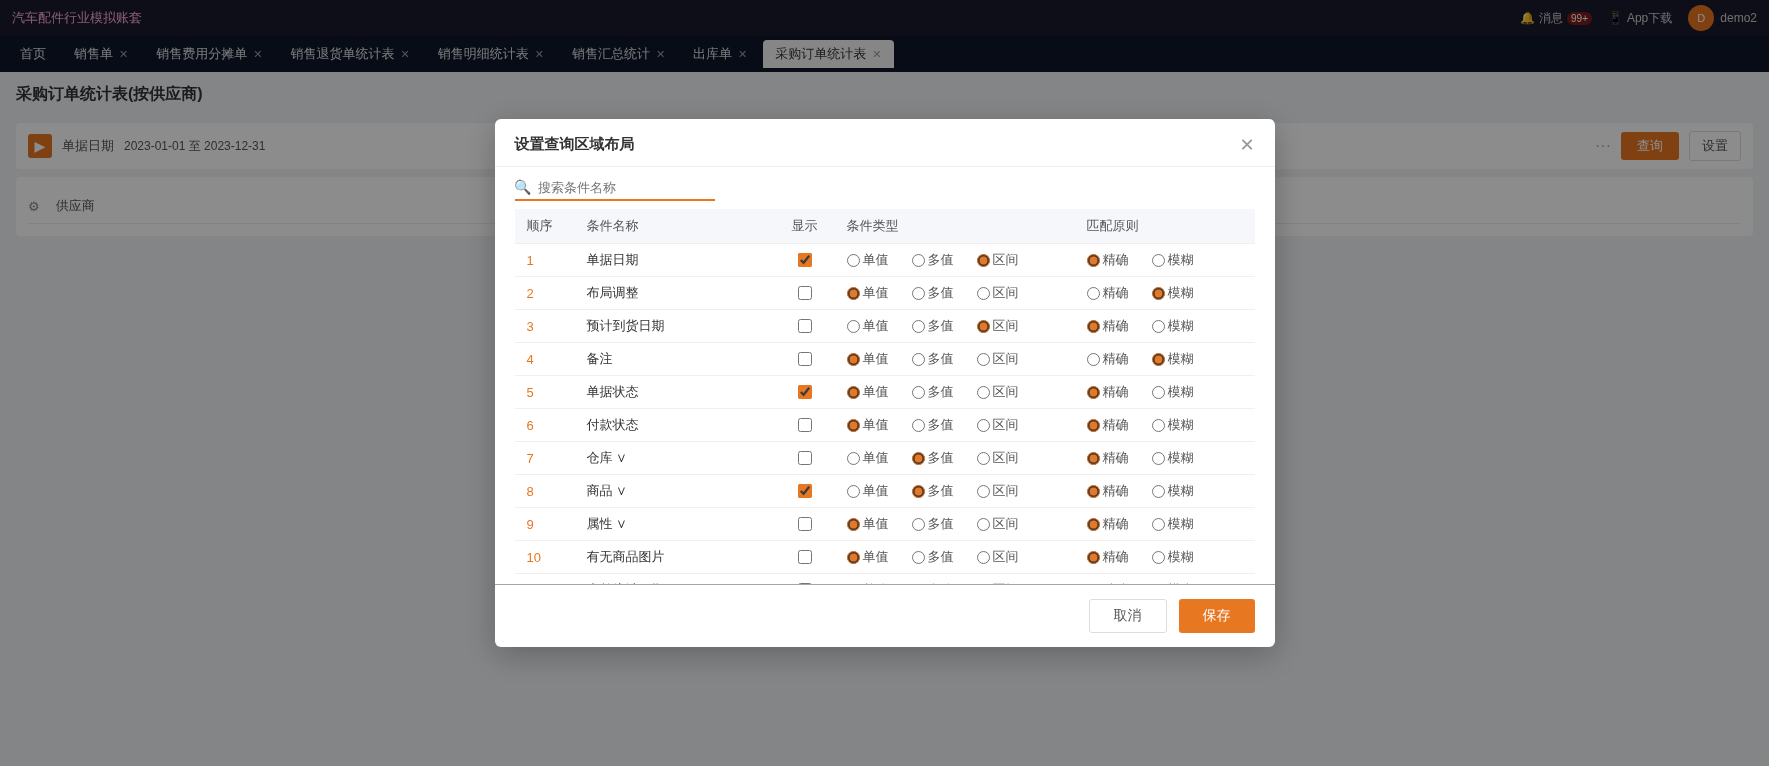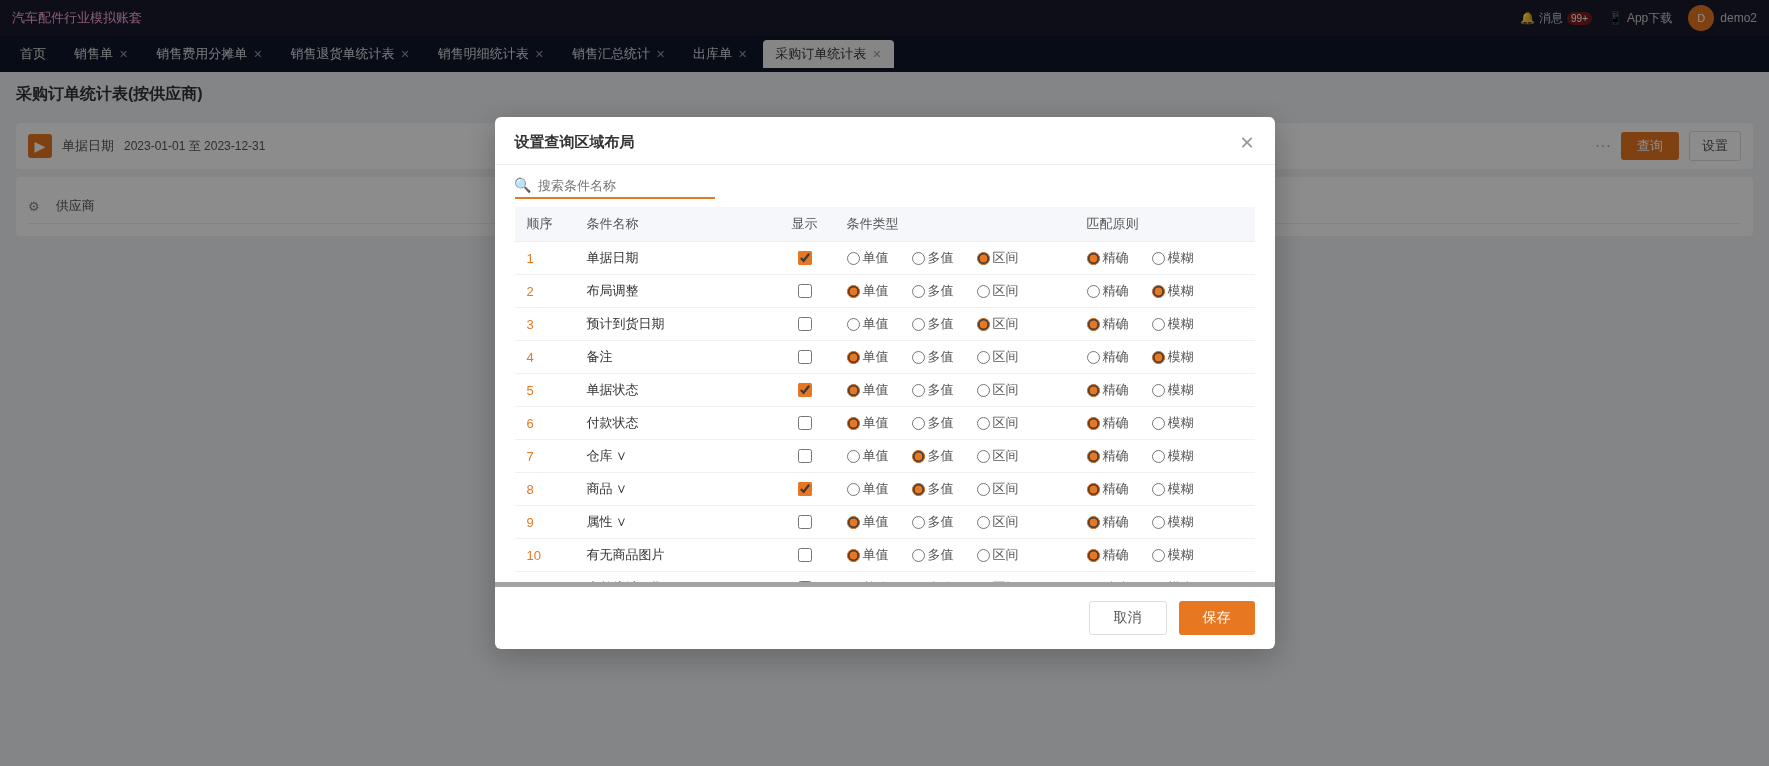--- a/index.html
+++ b/index.html
@@ -145,21 +145,21 @@
 
     
     .table-scroll { overflow-y: auto; max-height: 340px; padding: 0 20px; }
 
     
     .dialog-footer {
       padding: 14px 20px;
       display: flex;
       justify-content: flex-end;
       gap: 12px;
-      border-top: 5px solid #a3a3a3;
+      border-top: 1px solid #a3a3a3;
     }
     .btn-cancel { padding: 7px 24px; border: 1px solid #ddd; border-radius: 3px; background: white; cursor: pointer; color: #555; font-size: 14px; }
     .btn-save { padding: 7px 24px; border: none; border-radius: 3px; background: #e87722; cursor: pointer; color: white; font-size: 14px; }
   </style>
 </head>
 <body>
 
 <div class="top-bar">
   <span class="top-bar-left">汽车配件行业模拟账套</span>
   <div class="top-bar-right">

